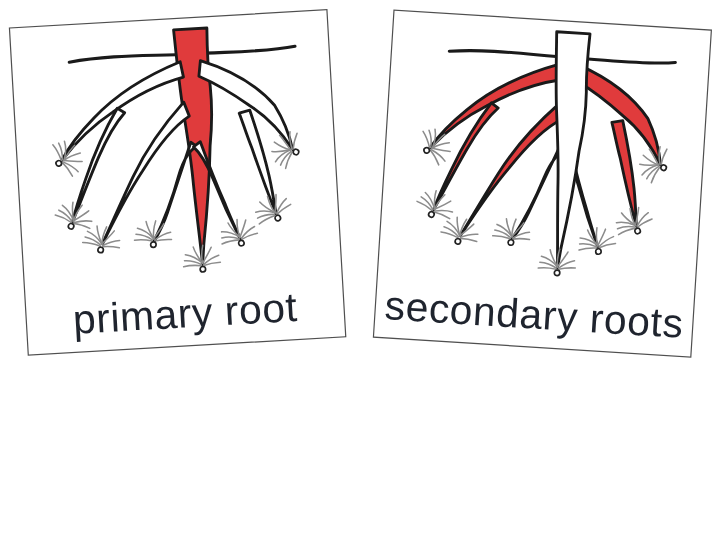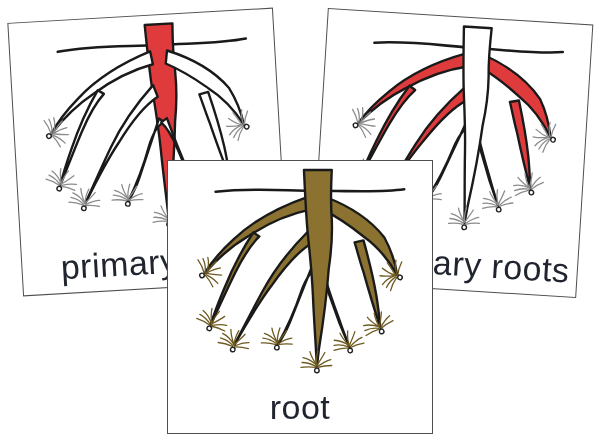--- a/index.html
+++ b/index.html
@@ -106,29 +106,14 @@
       <g fill="#ffffff">
           <use href="#trunk"></use>
         </g>
       <g class="hairs-gray" color="#8c8c8c">
           <use href="#tufts"></use>
         </g>
     </svg>
     <div class="label">secondary roots</div>
   </div>
 
-  <div class="card card-center">
-    <svg class="art" viewBox="0 0 266 274">
-      <use href="#ground"></use>
-      <g fill="#8b7230">
-          <use href="#branches"></use>
-        </g>
-      <g fill="#8b7230">
-          <use href="#trunk"></use>
-        </g>
-      <g class="hairs-brown" color="#6f5a20">
-          <use href="#tufts"></use>
-        </g>
-    </svg>
-    <div class="label">root</div>
-  </div>
 
 </div>
 
 </body></html>

